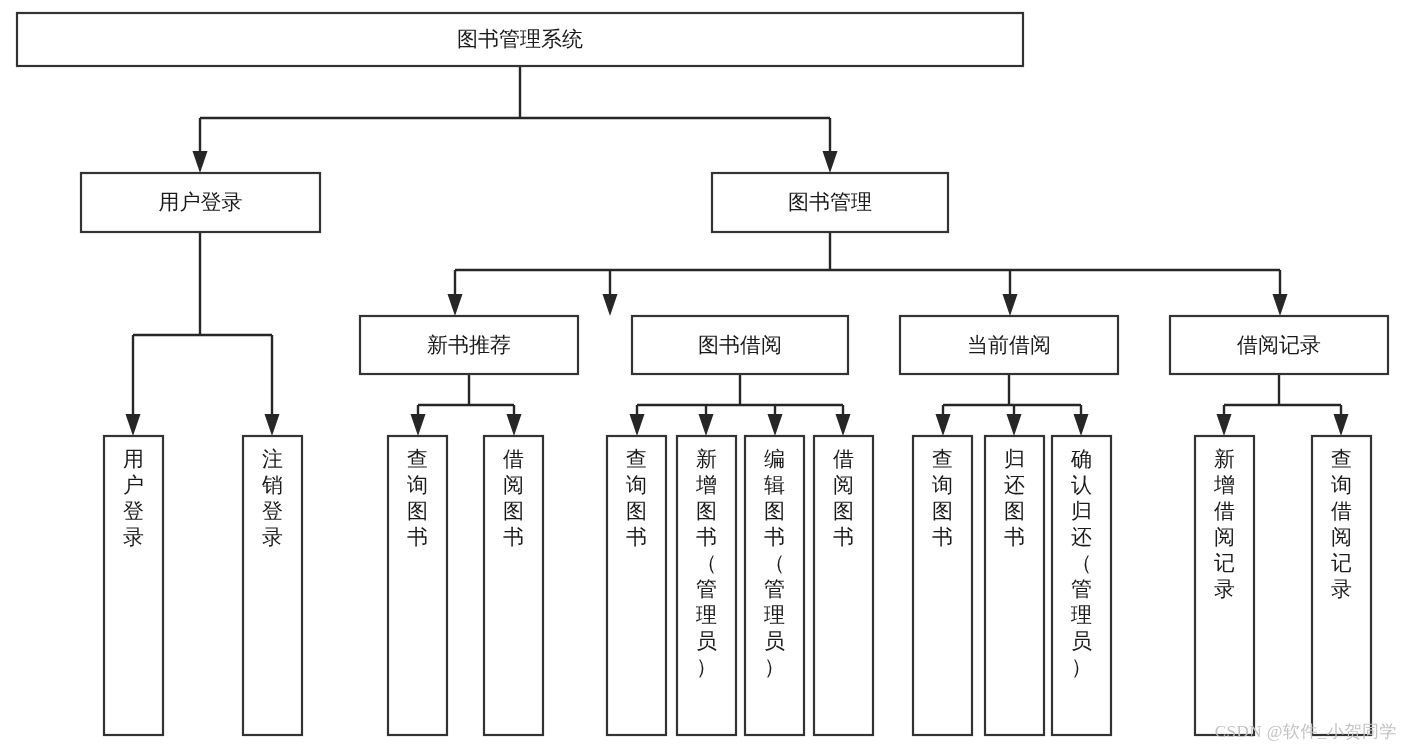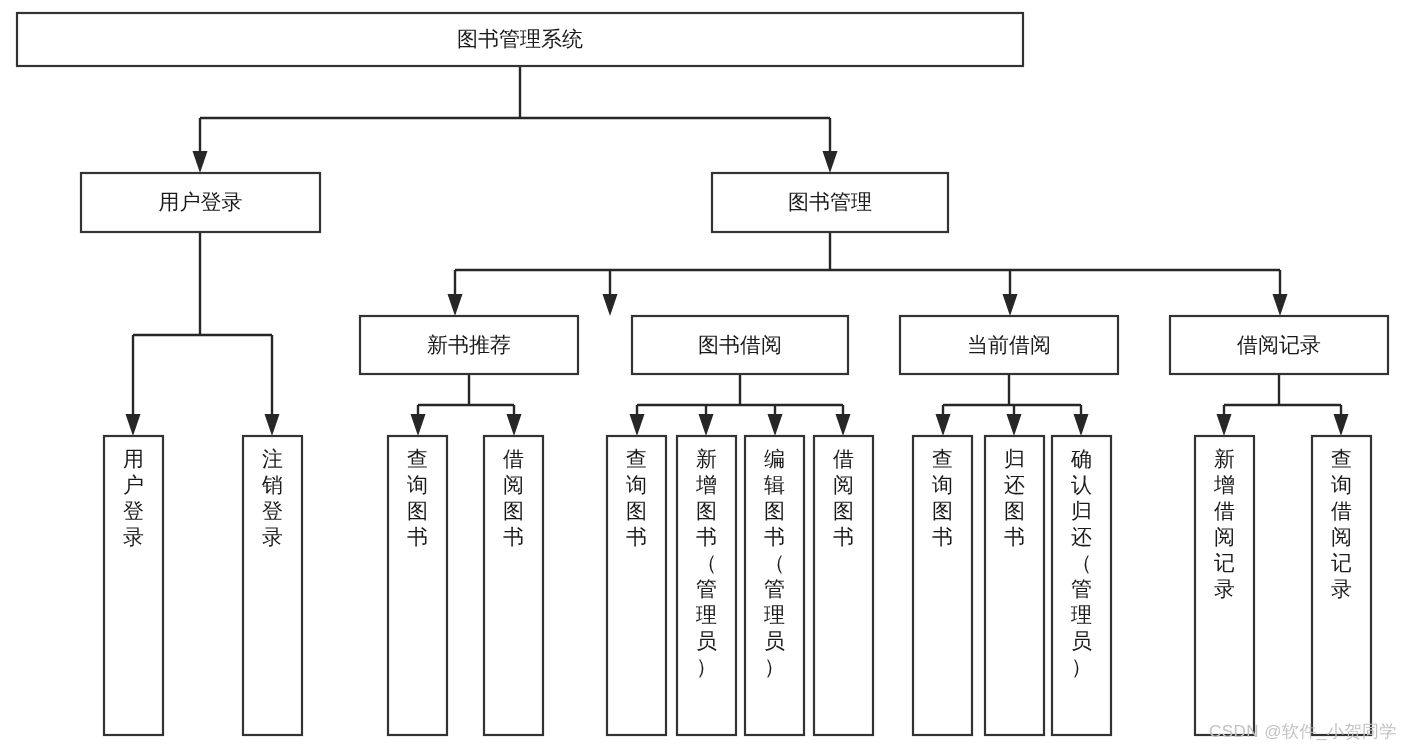--- a/index.html
+++ b/index.html
@@ -52,21 +52,21 @@
     stroke-linecap: butt;
   }
   .arrow-head {
     fill: #262626;
     stroke: none;
   }
   .watermark {
     position: absolute;
     right: 8px;
     bottom: 4px;
-    font-family: Liberation Sans, sans-serif;
+    font-family: Liberation Serif, serif;
     font-size: 17px;
     color: #c2c2c2;
     letter-spacing: 0.5px;
     white-space: nowrap;
     user-select: none;
   }
 </style>
 </head>
 <body>
 

